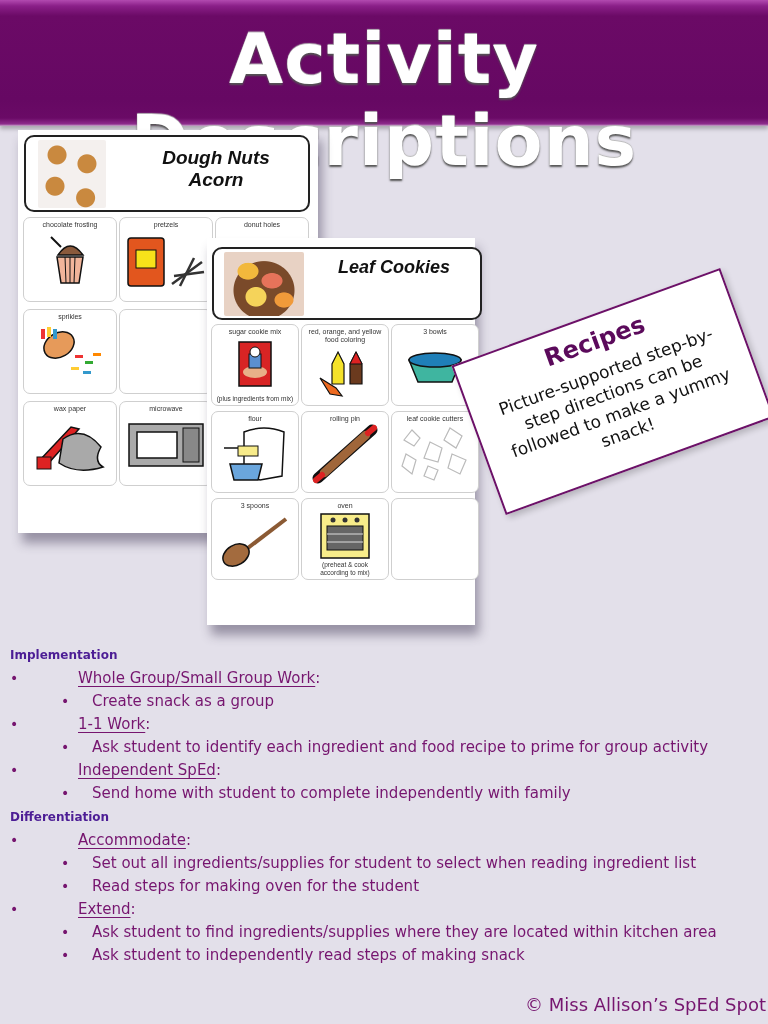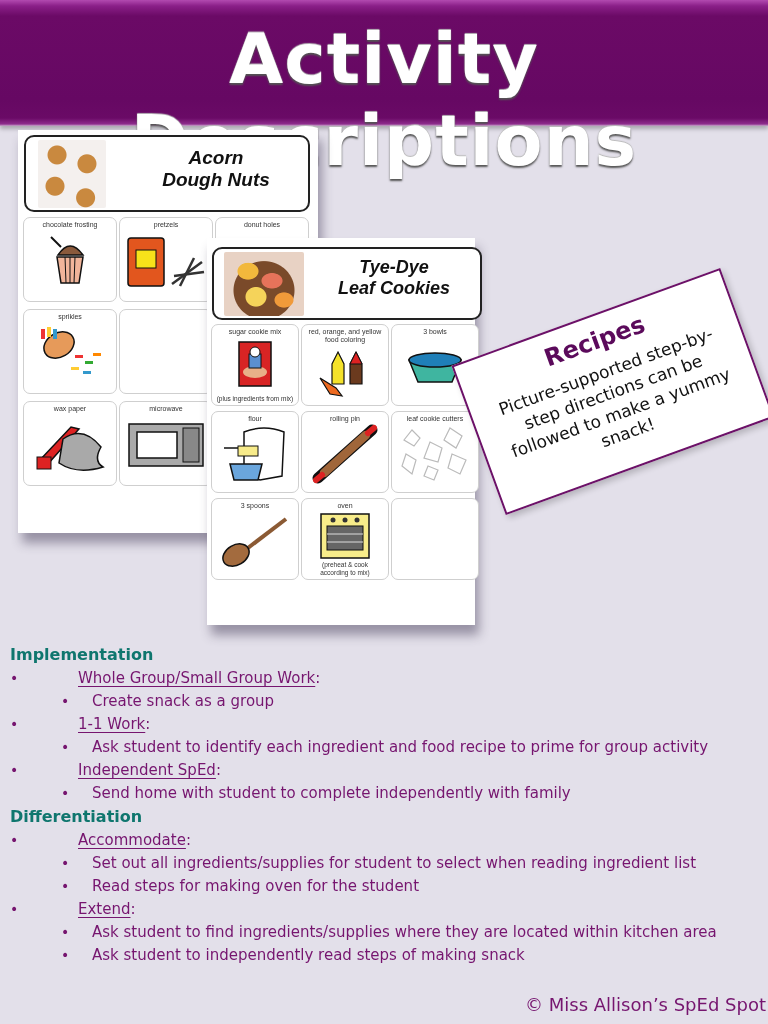--- a/index.html
+++ b/index.html
@@ -76,21 +76,21 @@
     color:#5b0a5b; font-weight:bold; font-size:24px; font-family:"DejaVu Sans", sans-serif;
   }
   .note-body {
     position:absolute; left:10px; right:10px; top:46px; text-align:center;
     color:#111; font-size:17px; line-height:1.28; font-family:"DejaVu Sans", sans-serif;
   }
   .notes {
     position:absolute; left:10px; top:643px; width:750px;
     color:#76156f; font-family:"DejaVu Sans", sans-serif;
   }
-  .section-heading { font-size:16px; font-weight:bold; color:#0f766e; line-height:24px; height:24px; }
+  .section-heading { font-size:12px; font-weight:bold; color:#4c1d95; line-height:24px; height:24px; }
   .l1, .l2 { position:relative; font-size:15px; line-height:23px; height:23px; white-space:nowrap; }
   .l1 { padding-left:31px; }
   .l2 { padding-left:82px; }
   .bullet { position:absolute; font-size:14px; }
   .l1 .bullet { left:0; }
   .l2 .bullet { left:51px; }
   .u { text-decoration:underline; text-underline-offset:3px;margin-left:37px; }
   .copyright {
     position:absolute; right:2px; top:994px; font-size:18px; color:#76156f;
     font-family:"DejaVu Sans", sans-serif;
@@ -100,22 +100,22 @@
 <body>
 
 <div class="banner">
   <div class="banner-title">Activity Descriptions</div>
 </div>
 
 <div class="card" id="card-acorn">
   <div class="recipe-head">
     <div class="photo"></div>
     <div class="recipe-title">
+      <div>Dough Nuts</div>
       <div>Acorn</div>
-      <div>Dough Nuts</div>
     </div>
   </div>
   <div class="grid">
     <div class="cell">
       <div class="cell-label">chocolate frosting</div>
       <svg class="pic" width="50" height="56" viewBox="0 0 50 56">
         <line x1="6" y1="4" x2="16" y2="14" stroke="#111" stroke-width="2"></line>
         <path d="M13 22 Q25 4 38 22 Z" fill="#8a5a3c" stroke="#111" stroke-width="1.5"></path>
         <path d="M12 24 L38 24 L34 50 L16 50 Z" fill="#f0b49a" stroke="#111" stroke-width="1.5"></path>
         <line x1="20" y1="24" x2="21" y2="50" stroke="#111"></line>
@@ -173,21 +173,20 @@
       </svg>
     </div>
     <div class="cell" style="visibility:hidden"></div>
   </div>
 </div>
 
 <div class="card" id="card-leaf">
   <div class="recipe-head">
     <div class="photo"></div>
     <div class="recipe-title">
-      <div>Tye-Dye</div>
       <div>Leaf Cookies</div>
     </div>
   </div>
   <div class="grid">
     <div class="cell">
       <div class="cell-label">sugar cookie mix</div>
       <svg class="pic" width="40" height="50" viewBox="0 0 40 50" style="top:48%">
         <rect x="4" y="4" width="32" height="44" fill="#d82424" stroke="#111" stroke-width="1.5"></rect>
         <ellipse cx="20" cy="34" rx="12" ry="6" fill="#e8b088"></ellipse>
         <rect x="14" y="16" width="12" height="14" fill="#5b8fd0" stroke="#111"></rect>

